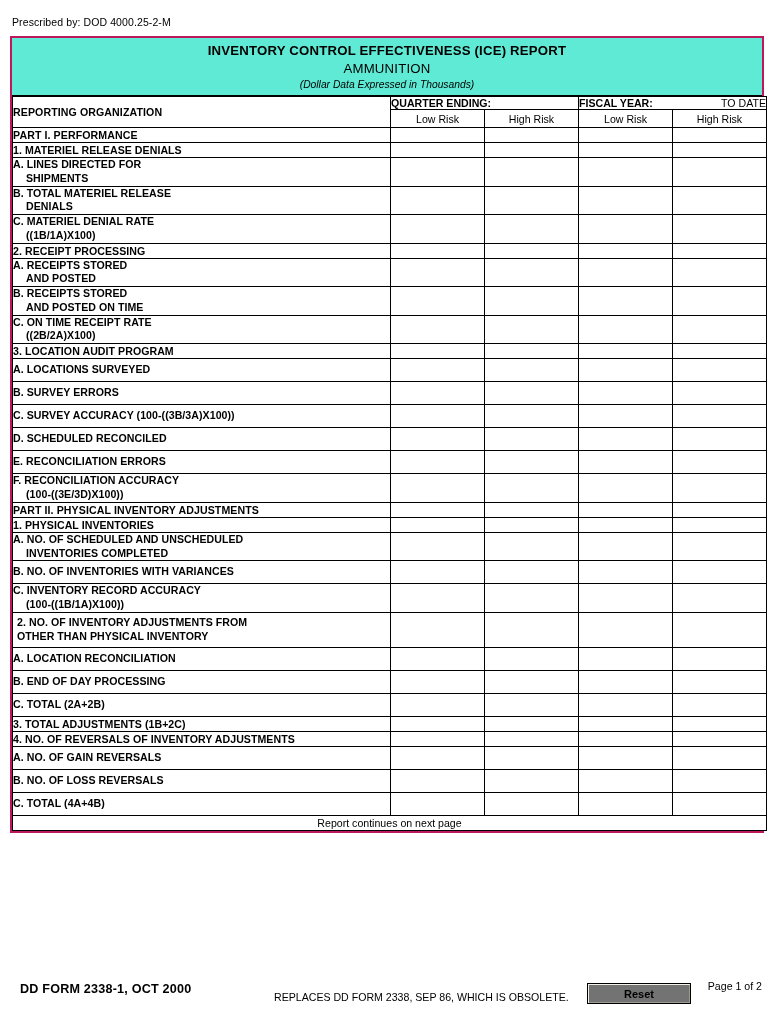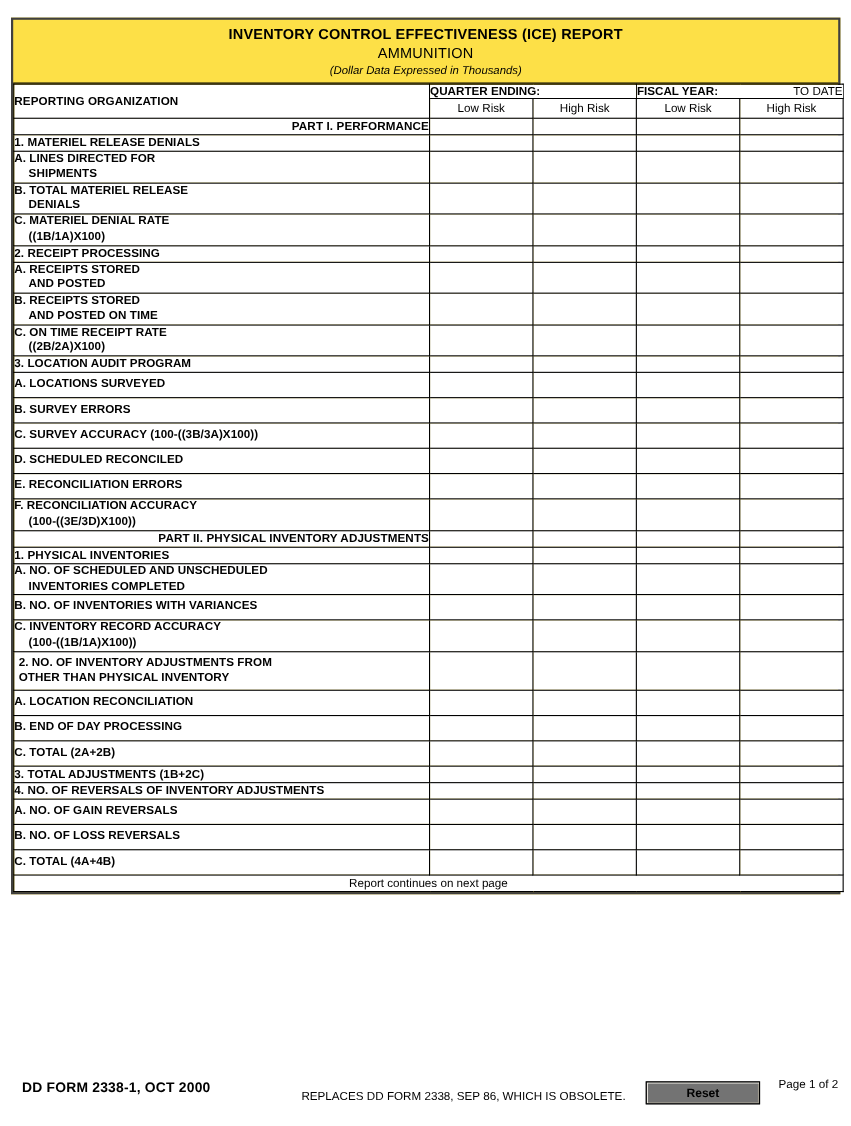--- a/index.html
+++ b/index.html
@@ -30,25 +30,25 @@
     font-size: 10.5px;
     font-weight: normal;
     letter-spacing: 0.1px;
     white-space: nowrap;
   }
 
   
   .form-frame {
     position: absolute;
     left: 10px;
-    top: 16px;
+    top: 36px;
     width: 754px;
     box-sizing: border-box;
-    border: 2px solid #404040;
-    background: #fde047;
+    border: 2px solid #be185d;
+    background: #5eead4;
   }
 
   
   .title-block {
     border-bottom: 1.5px solid #000;
     padding: 5px 0 4px 0;
     text-align: center;
   }
   .title-main {
     font-size: 13.2px;
@@ -118,21 +118,21 @@
     font-size: 10.6px;
     font-weight: normal;
     padding: 3px 0;
     height: 17px;
   }
 
   
   .part-banner {
     font-size: 10.8px;
     font-weight: bold;
-    text-align: right;
+    text-align: left;
     padding: 2px 0 2px 0;
     height: 14px;
     letter-spacing: 0.1px;
     margin-top: 23px;
   }
 
   
   .sect-head {
     font-size: 10.8px;
     font-weight: bold;

